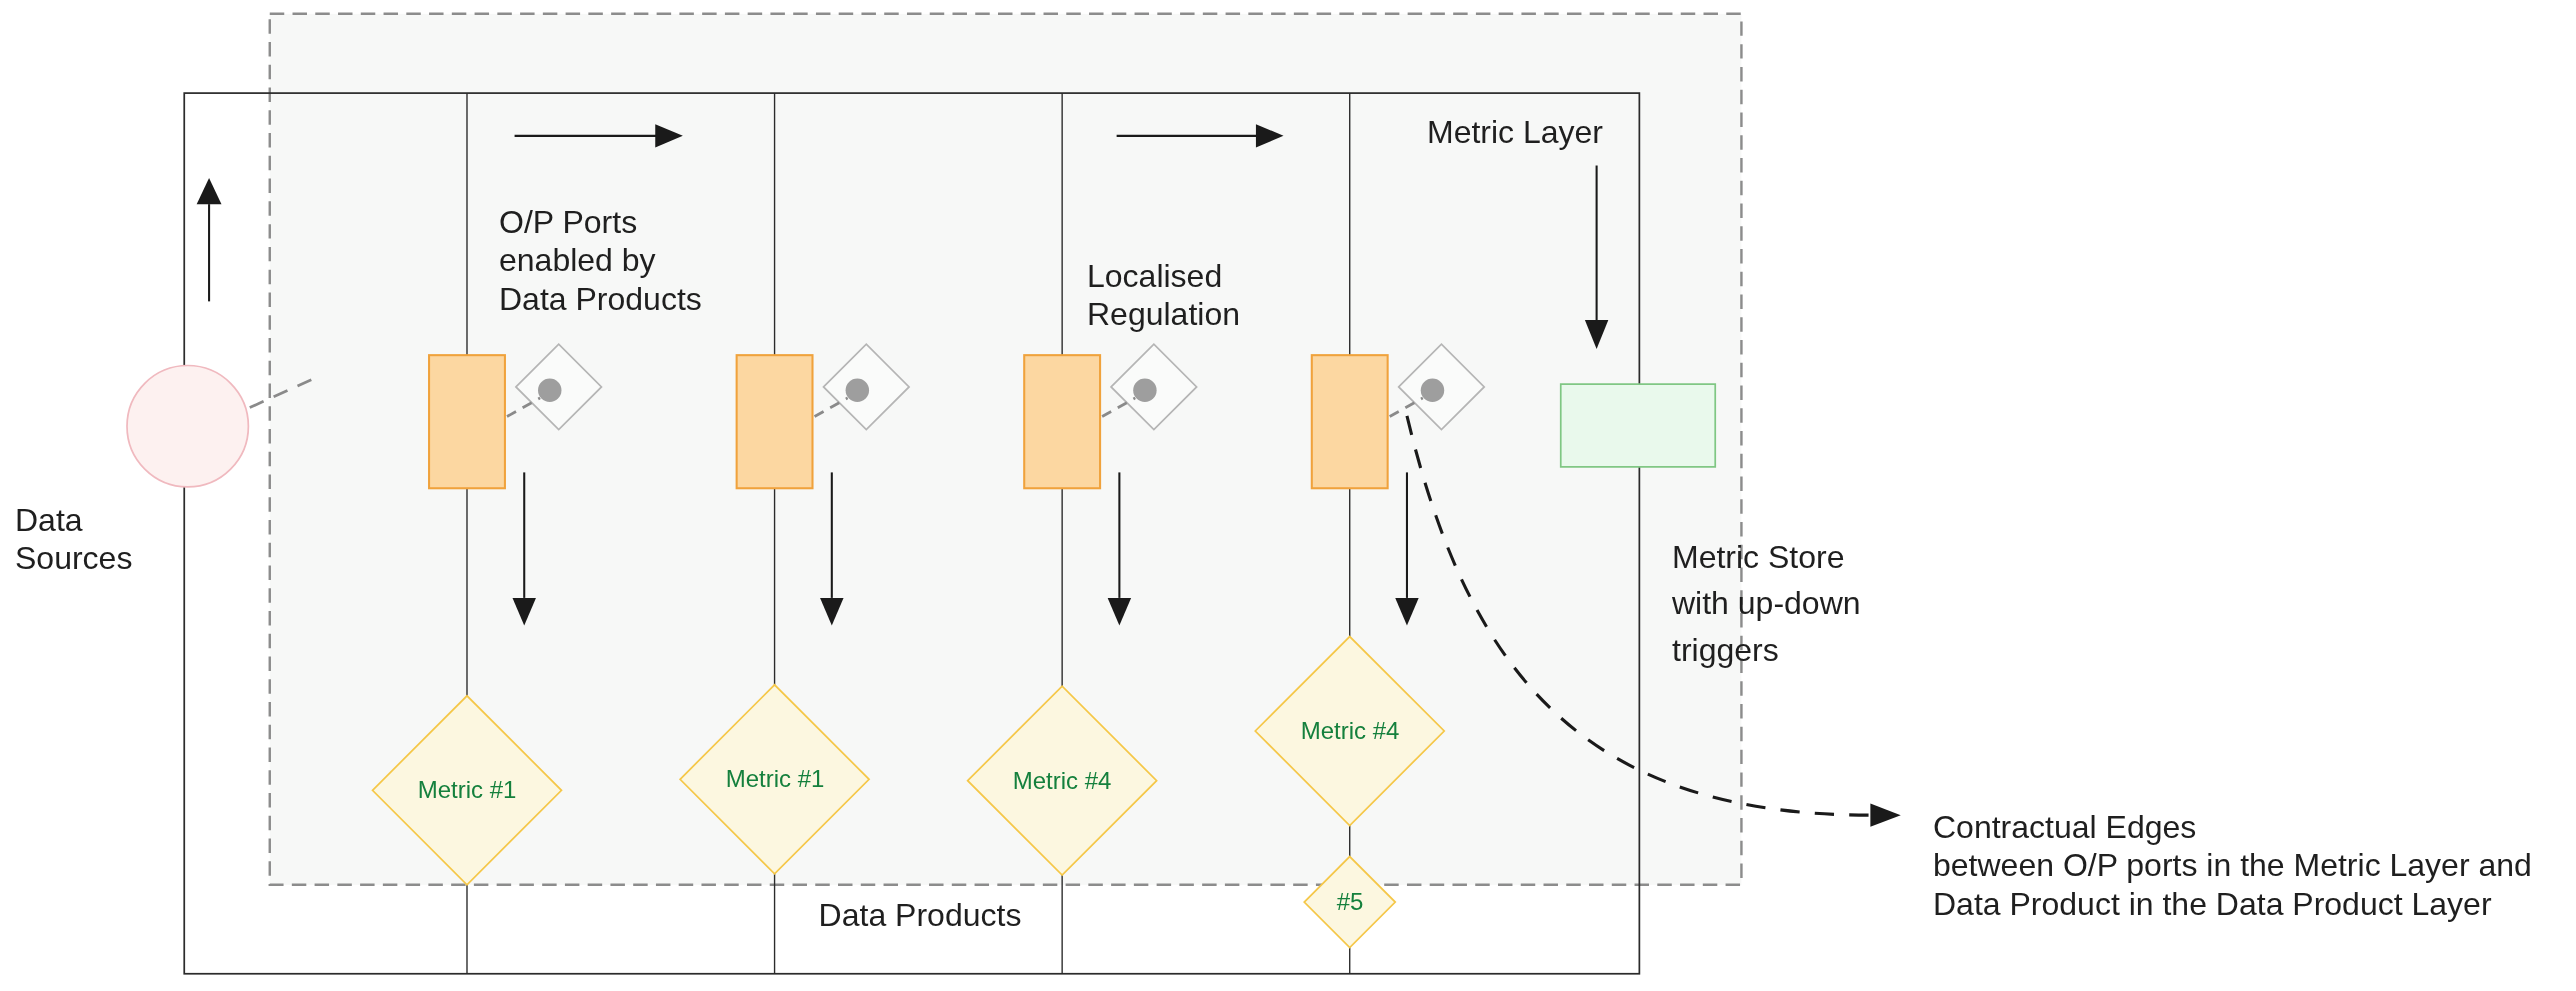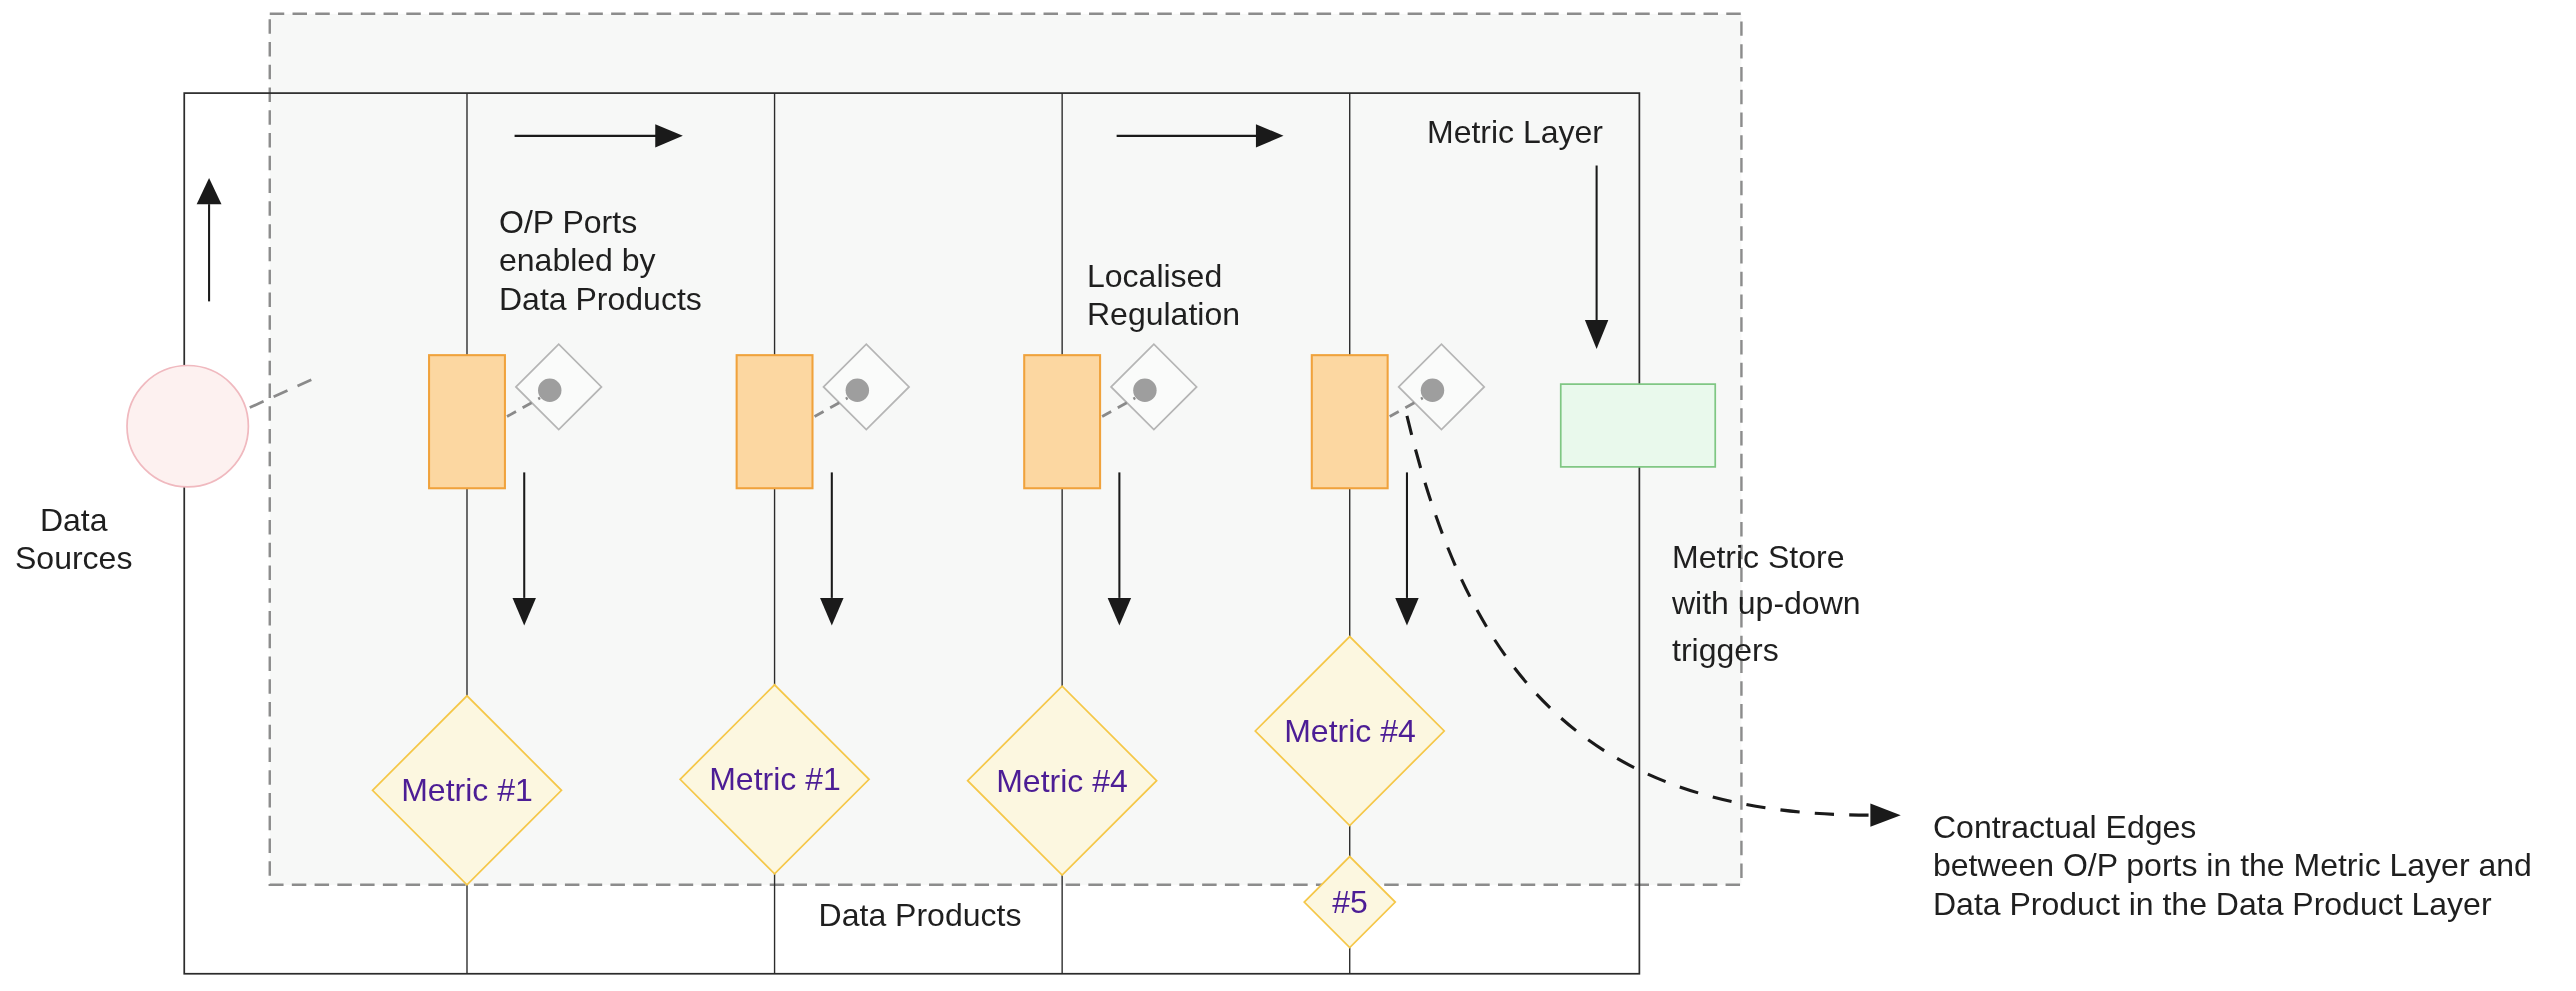--- a/index.html
+++ b/index.html
@@ -21,23 +21,23 @@
   }
   .lbl.center{
     transform:translate(-50%,-50%);
     white-space:nowrap;
     text-align:center;
   }
   .lbl.store{line-height:1.45;margin-top:28px;}
   .diamond-label{
     position:absolute;
     transform:translate(-50%,-50%);
-    font-size:32px;
+    font-size:24px;
     white-space:nowrap;
-    color:#4c1d95;
+    color:#15803d;
   }
 </style>
 </head>
 <body>
 
 <div id="canvas">
 
   <svg id="diagram-svg" width="2576" height="991" viewBox="0 0 3735 1437">
 
     <rect x="391" y="20" width="2134" height="1263" fill="#F7F8F7" stroke="#8C8C8C" stroke-width="3.5" stroke-dasharray="21 12"></rect>
@@ -99,21 +99,21 @@
     <polygon points="1891,1308 1957,1242 2023,1308 1957,1374" fill="#FCF7E0" stroke="#F5C748" stroke-width="2.5"></polygon>
 
     <line x1="2315" y1="240" x2="2315" y2="464" stroke="#1A1A1A" stroke-width="3"></line>
     <polygon points="2298,464 2332,464 2315,506" fill="#1A1A1A"></polygon>
     <rect x="2263" y="557" width="224" height="120" fill="#E9F9EC" stroke="#7FC783" stroke-width="2.5"></rect>
   </svg>
 
 
   <div class="lbl center" style="left:1515px;top:132px;">Metric Layer</div>
 
-  <div class="lbl" style="left:15px;top:501px;text-align:center;">Data
+  <div class="lbl" style="left:15px;top:501px;">Data
 Sources</div>
 
   <div class="lbl" style="left:499px;top:203px;">O/P Ports
 enabled by
 Data Products</div>
 
   <div class="lbl" style="left:1087px;top:257px;">Localised
 Regulation</div>
 
   <div class="lbl store" style="left:1672px;top:506px;">Metric Store

